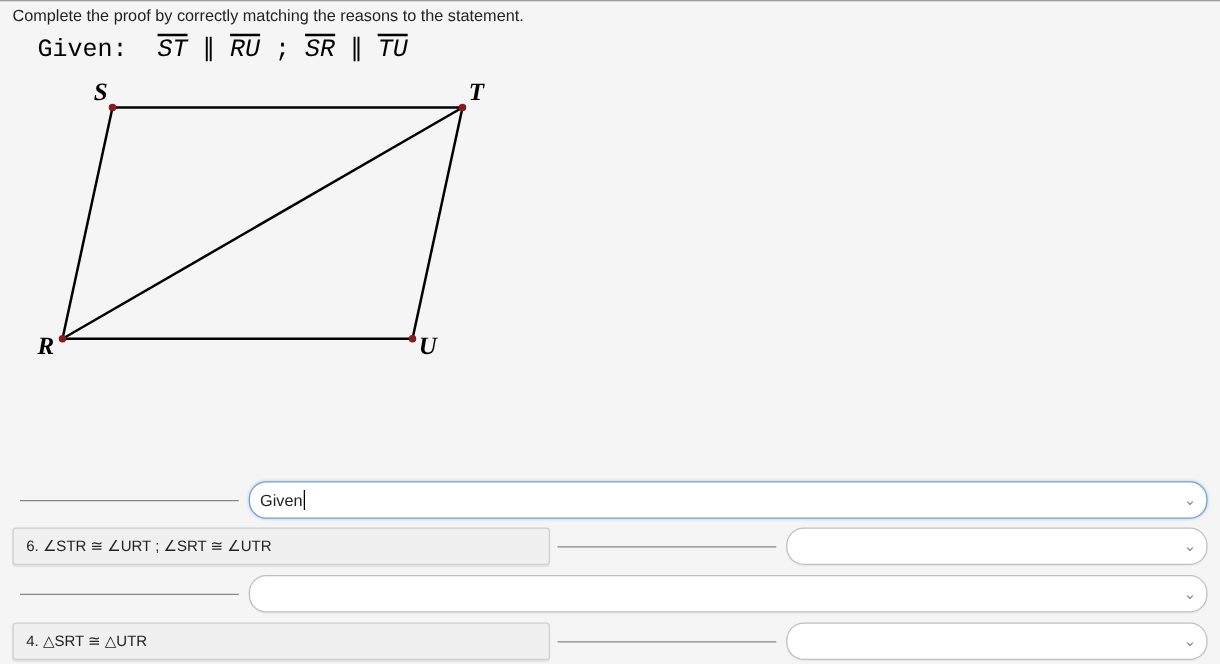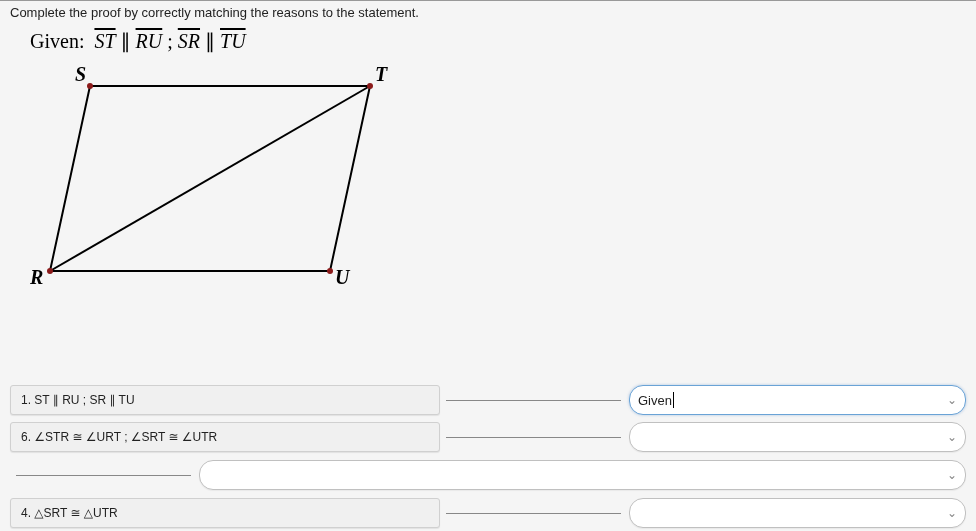--- a/index.html
+++ b/index.html
@@ -14,21 +14,21 @@
     .header {
       padding: 4px 4px 0 10px;
       border-top: 1px solid #999;
       font-family: Arial, sans-serif;
       font-size: 13px;
       color: #222;
     }
     .given-prove {
       padding: 6px 0 0 30px;
       font-size: 20px;
-      font-family: Liberation Serif, serif;
+      font-family: Liberation Mono, monospace;
       line-height: 1.5;
     }
     .given-prove .label { font-weight: normal; }
     .overline { text-decoration: overline; font-style: italic; }
     .italic { font-style: italic; }
     .diagram-area {
       position: relative;
       width: 380px;
       height: 230px;
       margin: 10px 0 0 20px;
@@ -133,23 +133,20 @@
   </svg>
   <div class="vlabel" style="left:55px; top:-3px;">S</div>
   <div class="vlabel" style="left:355px; top:-3px;">T</div>
   <div class="vlabel" style="left:10px; top:200px;">R</div>
   <div class="vlabel" style="left:315px; top:200px;">U</div>
 </div>
 
 <div class="proof-rows">
 
   <div class="proof-row first">
-    <div class="statement-box">
-      <span>1. ST ∥ RU ; SR ∥ TU</span>
-    </div>
     <div class="connector"></div>
     <div class="reason-box active">
       <span class="reason-text cursor">Given</span>
       <span class="chev">⌄</span>
     </div>
   </div>
 
   <div class="proof-row">
     <div class="statement-box">
       <span>6. ∠STR ≅ ∠URT ; ∠SRT ≅ ∠UTR</span>

